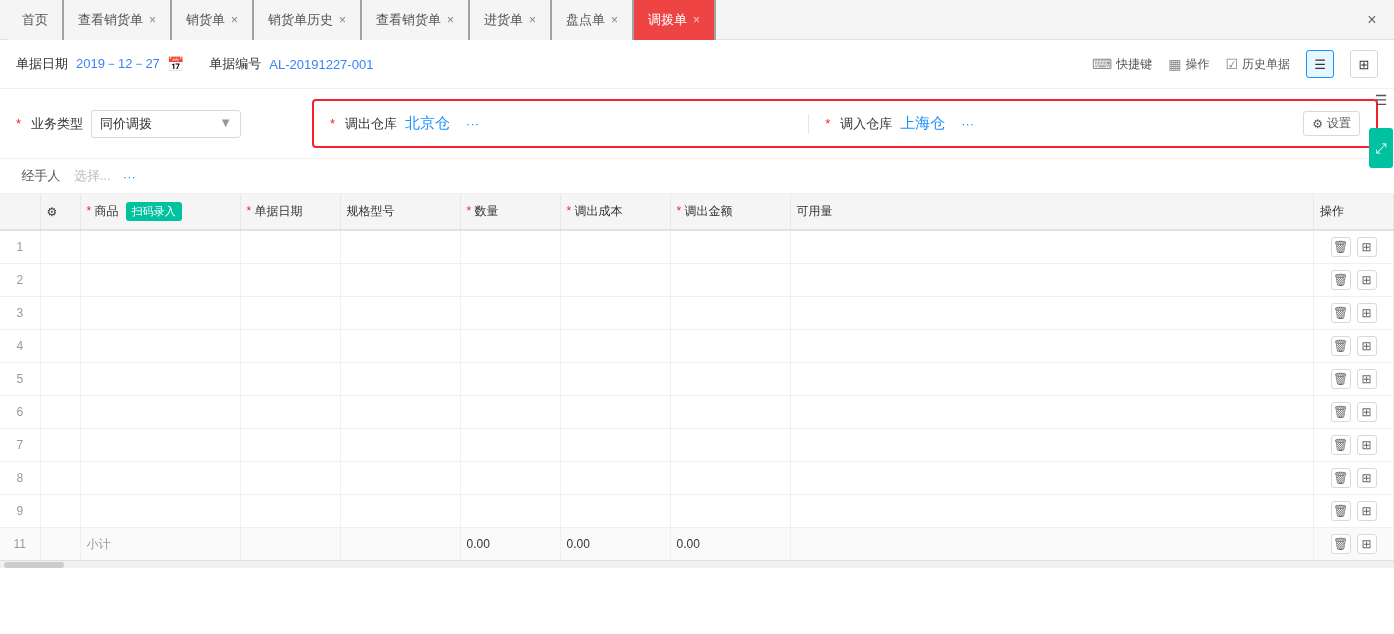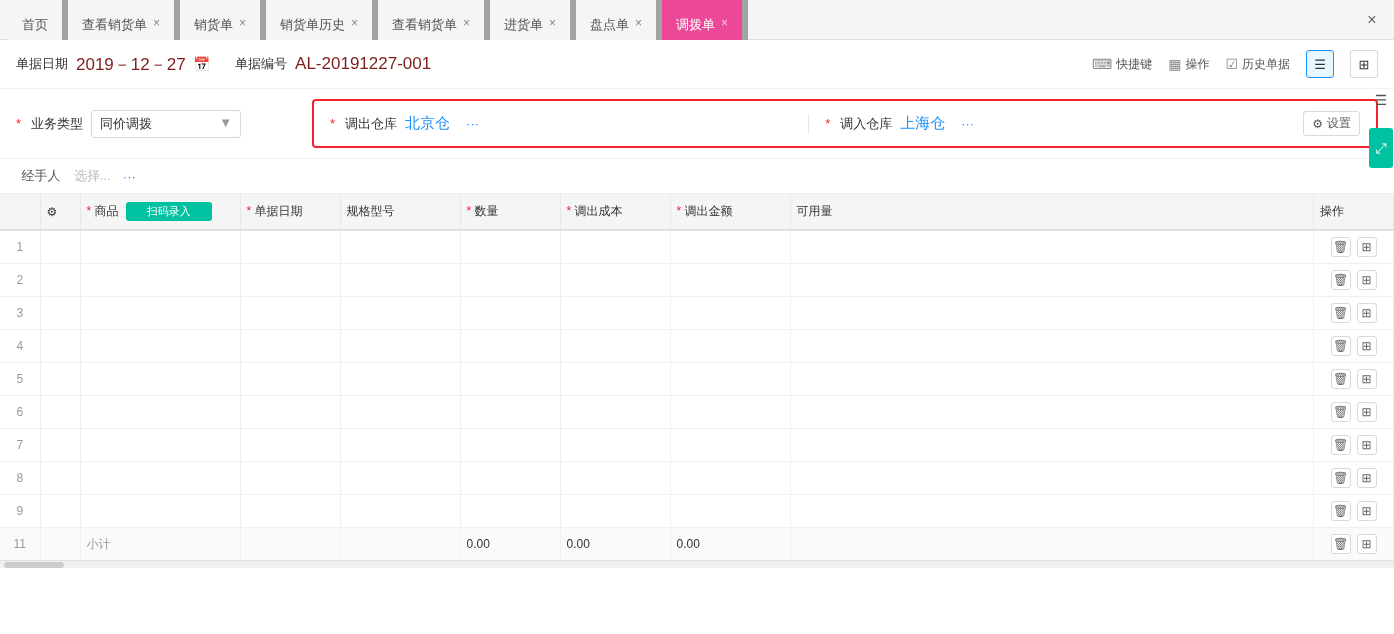--- a/index.html
+++ b/index.html
@@ -4,41 +4,41 @@
   <style>
     * { box-sizing: border-box; margin: 0; padding: 0; }
     body { font-family: 'Microsoft YaHei', Arial, sans-serif; font-size: 13px; color: #333; background: #fff; overflow: hidden; }
 
     
     .tab-bar {
       display: flex; align-items: center; background: #f5f5f5; border-bottom: 1px solid #e0e0e0;
       height: 40px; padding: 0 8px; position: relative;
     }
     .tab-item {
-      display: flex; padding: 16px 14px; height: 40px; cursor: pointer;
-      font-size: 13px; color: #555; border-right: 6px solid #a3a3a3; white-space: nowrap;
+      display: flex; align-items: center; padding: 16px 14px; height: 40px; cursor: pointer;
+      font-size: 13px; color: #555; border-right: 2px solid #a3a3a3; white-space: nowrap;
       background: #f5f5f5;
     }
-    .tab-item.active { background: #ec4899; color: #fff; }
+    .tab-item.active { background: #ef4444; color: #fff; }
     .tab-item .close-icon { margin-left: 6px; font-size: 12px; opacity: 0.7; cursor: pointer; }
     .tab-item.active .close-icon { color: #fff; }
     .tab-close-btn {
       position: absolute; right: 10px; top: 50%; transform: translateY(-50%);
       width: 24px; height: 24px; display: flex; align-items: center; justify-content: center;
       cursor: pointer; font-size: 16px; color: #666;
     }
 
     
     .form-header {
       display: flex; align-items: center; padding: 10px 16px; border-bottom: 1px solid #f0f0f0;
       gap: 24px;
     }
     .form-field { display: flex; align-items: center; gap: 8px; }
     .form-label { color: #333; font-size: 13px; }
-    .form-value { color: #7f1d1d; font-size: 17px; }
+    .form-value { color: #3b82f6; font-size: 13px; }
     .calendar-icon { color: #1890ff; cursor: pointer; font-size: 14px; }
 
     
     .toolbar-right {
       margin-left: auto; display: flex; align-items: center; gap: 16px;
     }
     .toolbar-btn {
       display: flex; align-items: center; gap: 4px; color: #555; cursor: pointer; font-size: 12px;
     }
     .toolbar-btn .icon { font-size: 14px; color: #888; }
@@ -98,21 +98,21 @@
       font-size: 12px; height: 32px;
     }
     tr:last-child td { border-bottom: none; }
     .row-num { text-align: center; color: #999; width: 36px; }
     .subtotal-row td { background: #fafafa; color: #999; margin-top: 16px; }
     .subtotal-row td.has-value { color: #333; }
 
     
     .scan-btn {
       display: inline-flex; align-items: center; background: #00c2a0; color: #fff;
-      padding: 2px 21px; border-radius: 3px; font-size: 11px; margin-left: 4px; cursor: pointer;
+      padding: 2px 6px; border-radius: 3px; font-size: 11px; margin-left: 4px; cursor: pointer;
     }
     .th-required { color: #f5222d; }
 
     
     .action-icons { display: flex; gap: 6px; justify-content: center; }
     .action-icon {
       width: 20px; height: 20px; border: 1px solid #d9d9d9; border-radius: 3px;
       display: flex; align-items: center; justify-content: center; cursor: pointer;
       font-size: 12px; color: #666; background: #fff;
     }

